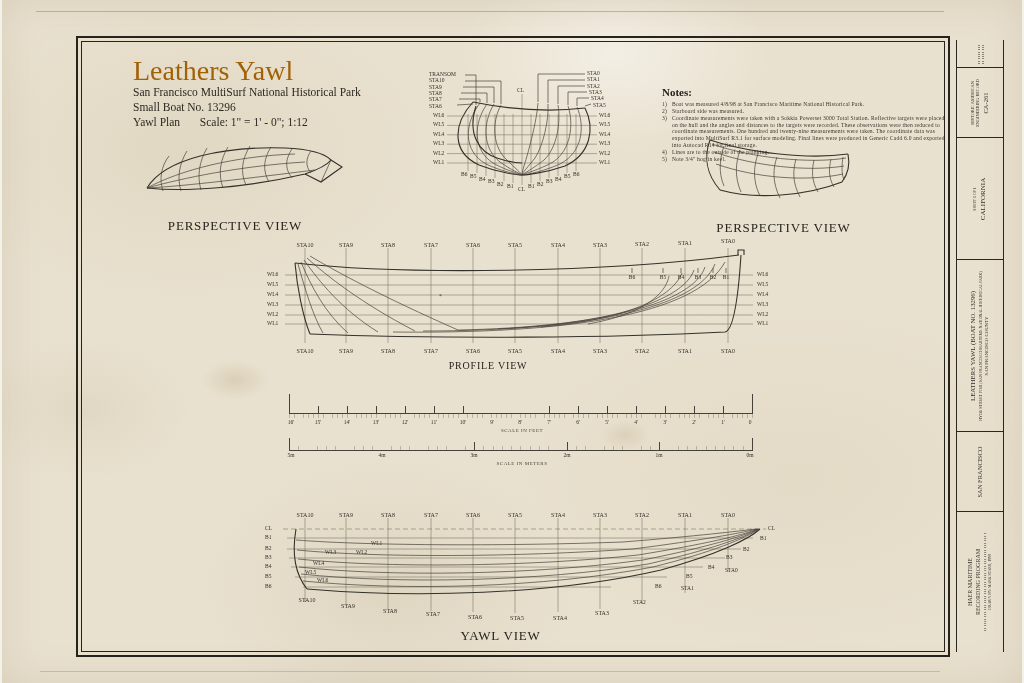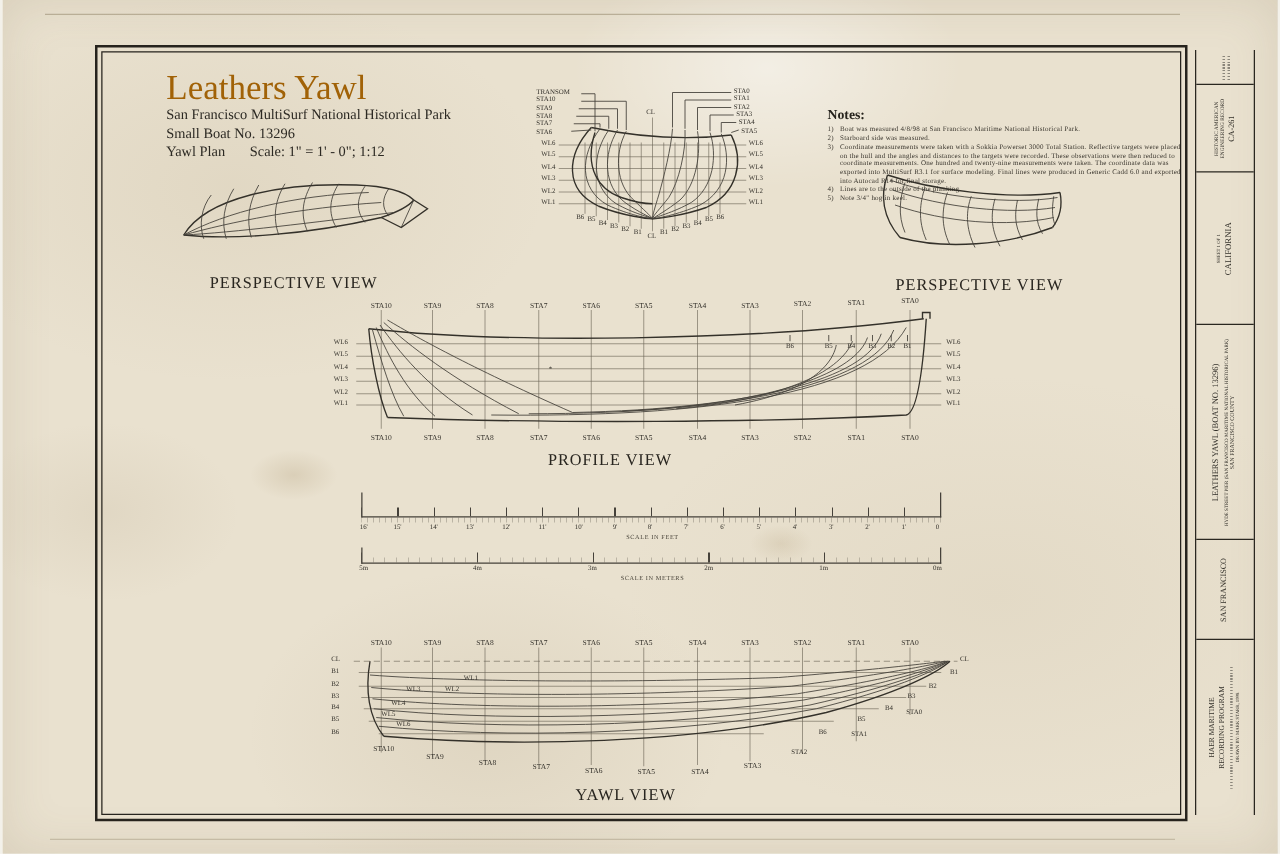--- a/index.html
+++ b/index.html
@@ -305,21 +305,21 @@
     <span class="lbl" style="left:494px;top:60px;">WL3</span>
     <span class="lbl" style="left:494px;top:70px;">WL2</span>
     <span class="lbl" style="left:494px;top:79px;">WL1</span>
     <span class="lbl cx" style="left:369px;top:33px;">B6</span>
     <span class="lbl cx" style="left:400px;top:33px;">B5</span>
     <span class="lbl cx" style="left:418px;top:33px;">B4</span>
     <span class="lbl cx" style="left:435px;top:33px;">B3</span>
     <span class="lbl cx" style="left:450px;top:33px;">B2</span>
     <span class="lbl cx" style="left:463px;top:33px;">B1</span>
     <span class="lbl" style="left:176px;top:52px;">*</span>
-    <div class="cap" style="left:0;right:60px;top:118px;font-size:13px;">PROFILE VIEW</div>
+    <div class="cap" style="left:0;right:60px;top:118px;font-size:10px;">PROFILE VIEW</div>
   </div>
 
   <div class="ruler-wrap">
     <div class="rl" style="left:0;top:0;width:1px;height:20px;"></div>
     <div class="rl" style="left:463px;top:0;width:1px;height:20px;"></div>
     <div class="rl" style="left:0;top:19px;width:464px;height:1px;"></div>
     <div class="tick-layer" style="left:0;top:12px;width:464px;height:7px;background:repeating-linear-gradient(90deg,#45413a 0 0.9px,transparent 0.9px 28.94px);"></div>
     <div class="tick-layer" style="left:0;top:20px;width:464px;height:4px;background:repeating-linear-gradient(90deg,#55504650 0 0.8px,transparent 0.8px 4.82px);"></div>
     <span class="lbl cx" style="left:2px;top:26px;">16'</span>
     <span class="lbl cx" style="left:29px;top:26px;">15'</span>

